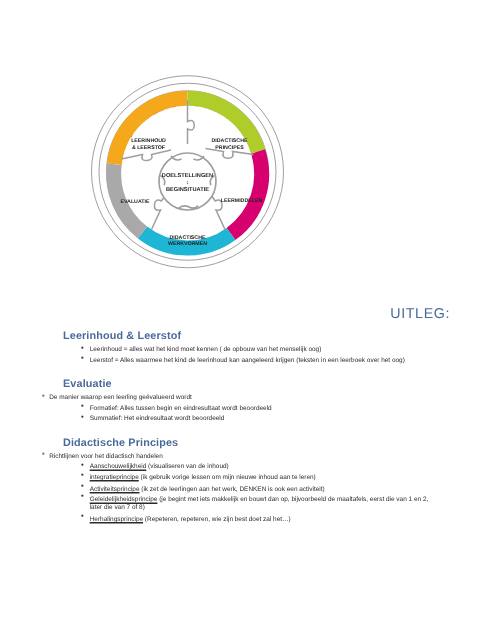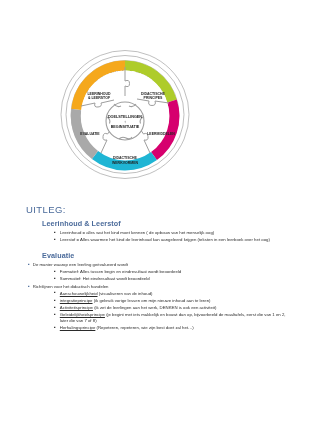--- a/index.html
+++ b/index.html
@@ -11,21 +11,21 @@
   .page{width:300px;height:425px;position:relative;}
 
   
   .diagram-wrap{position:absolute;left:55px;top:42px;width:140px;height:145px;}
   .diagram-svg{display:block;}
 
   
   .body-text{position:absolute;left:0;top:204px;width:300px;}
   .h1{
     font-size:9.5px;color:#4a6a9a;letter-spacing:.4px;
-    margin:0 0 4px 26px;font-weight:400;
+    margin:0 0 4px 26px;font-weight:400;text-align:right;
   }
   .h2{
     font-size:7.2px;color:#4a6a9a;font-weight:bold;
     margin:0 0 2px 26px;letter-spacing:.1px;padding-left:16px;
   }
   .h2.sp{margin-top:8px;}
   .lvl1{
     margin:1.5px 0 1.5px 28px;font-size:4.3px;color:#2b2b2b;
     display:flex;align-items:flex-start;line-height:1.35;
   }
@@ -132,20 +132,21 @@
           <span>De manier waarop een leerling geëvalueerd wordt</span>
         </div>
         <div class="lvl2">
           <span class="mk">▪</span>
           <span class="txt">Formatief: Alles tussen begin en eindresultaat wordt beoordeeld</span>
         </div>
         <div class="lvl2">
           <span class="mk">▪</span>
           <span class="txt">Summatief: Het eindresultaat wordt beoordeeld</span>
         </div>
+        <div class="h2 sp">Didactische Principes</div>
         <div class="lvl1">
           <span class="mk">▪</span>
           <span>Richtlijnen voor het didactisch handelen</span>
         </div>
         <div class="lvl2">
           <span class="mk">▪</span>
           <span class="txt"><span class="term">Aanschouwelijkheid</span><span> (visualiseren van de inhoud)</span></span>
         </div>
         <div class="lvl2">
           <span class="mk">▪</span>

